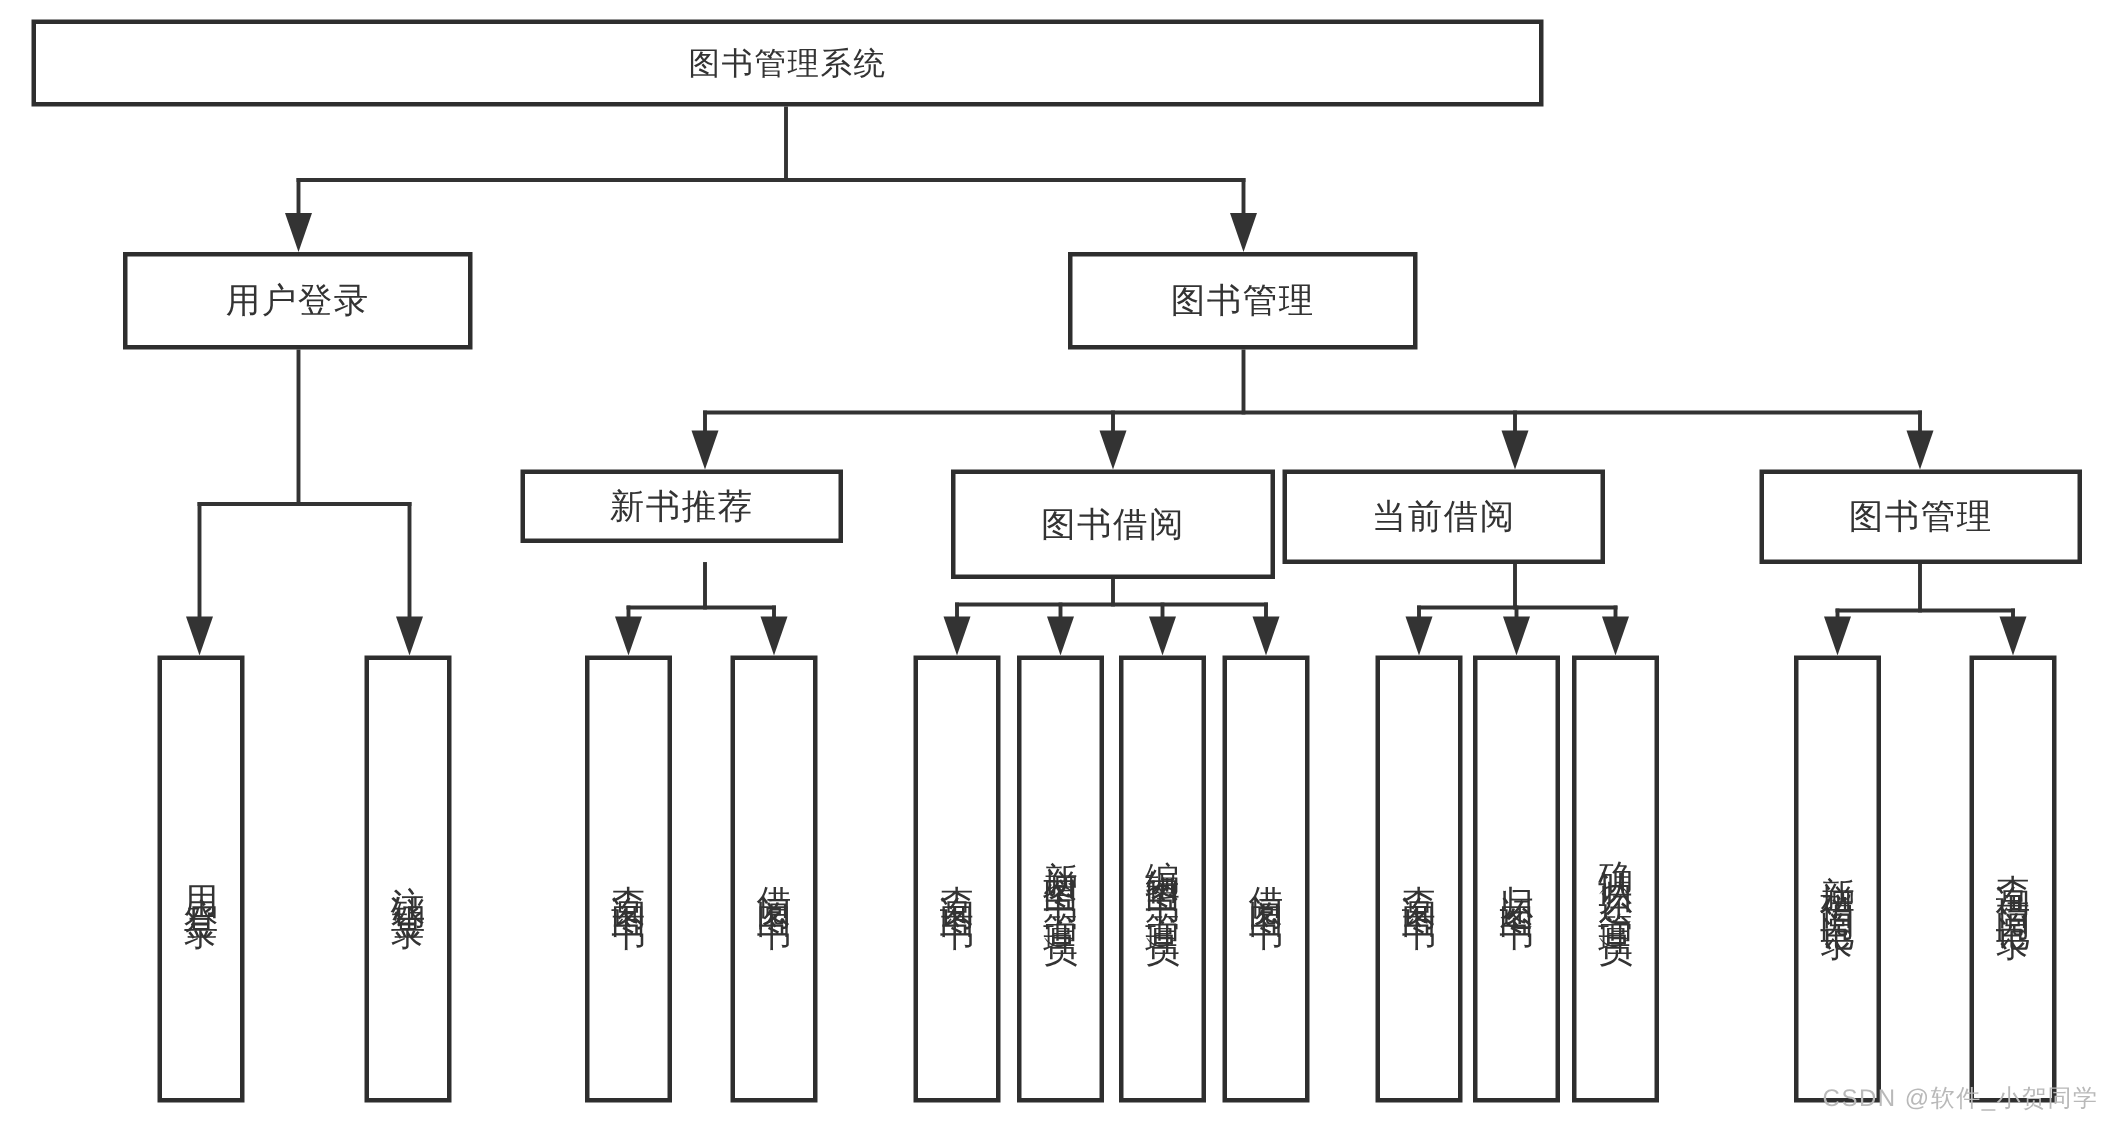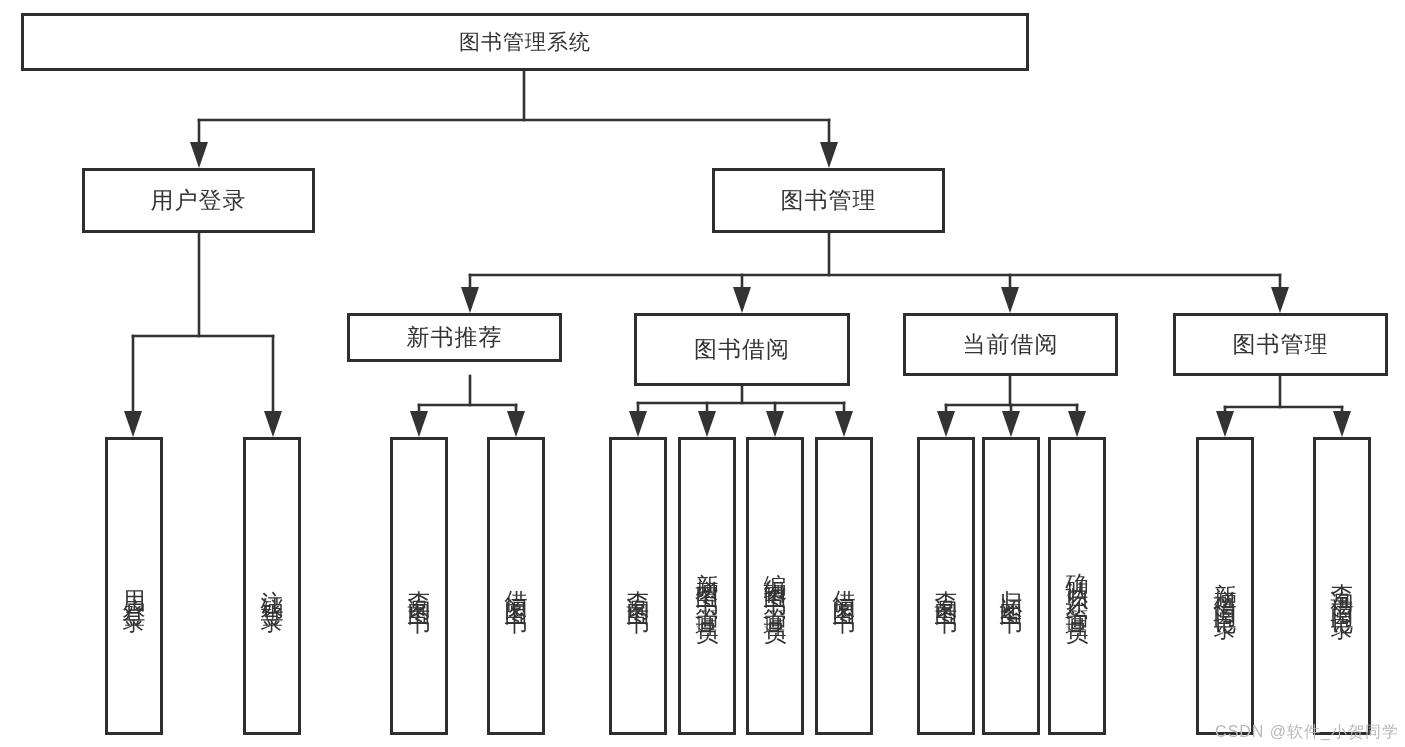--- a/index.html
+++ b/index.html
@@ -116,21 +116,21 @@
     </div>
     <div class="node h" style="left: 712px; top: 168px; width: 233px; height: 65px;">
       <span class="lbl">图书管理</span>
     </div>
     <div class="node h" style="left: 347px; top: 313px; width: 215px; height: 49px;">
       <span class="lbl">新书推荐</span>
     </div>
     <div class="node h" style="left: 634px; top: 313px; width: 216px; height: 73px;">
       <span class="lbl">图书借阅</span>
     </div>
-    <div class="node h" style="left: 903px; top: 313px; width: 215px; height: 63px;">
+    <div class="node h" style="left: 855px; top: 313px; width: 215px; height: 63px;">
       <span class="lbl">当前借阅</span>
     </div>
     <div class="node h" style="left: 1173px; top: 313px; width: 215px; height: 63px;">
       <span class="lbl">图书管理</span>
     </div>
     <div class="node v" style="left: 105px; top: 437px; width: 58px; height: 298px;">
       <span class="lbl">用户登录</span>
     </div>
     <div class="node v" style="left: 243px; top: 437px; width: 58px; height: 298px;">
       <span class="lbl">注销登录</span>

